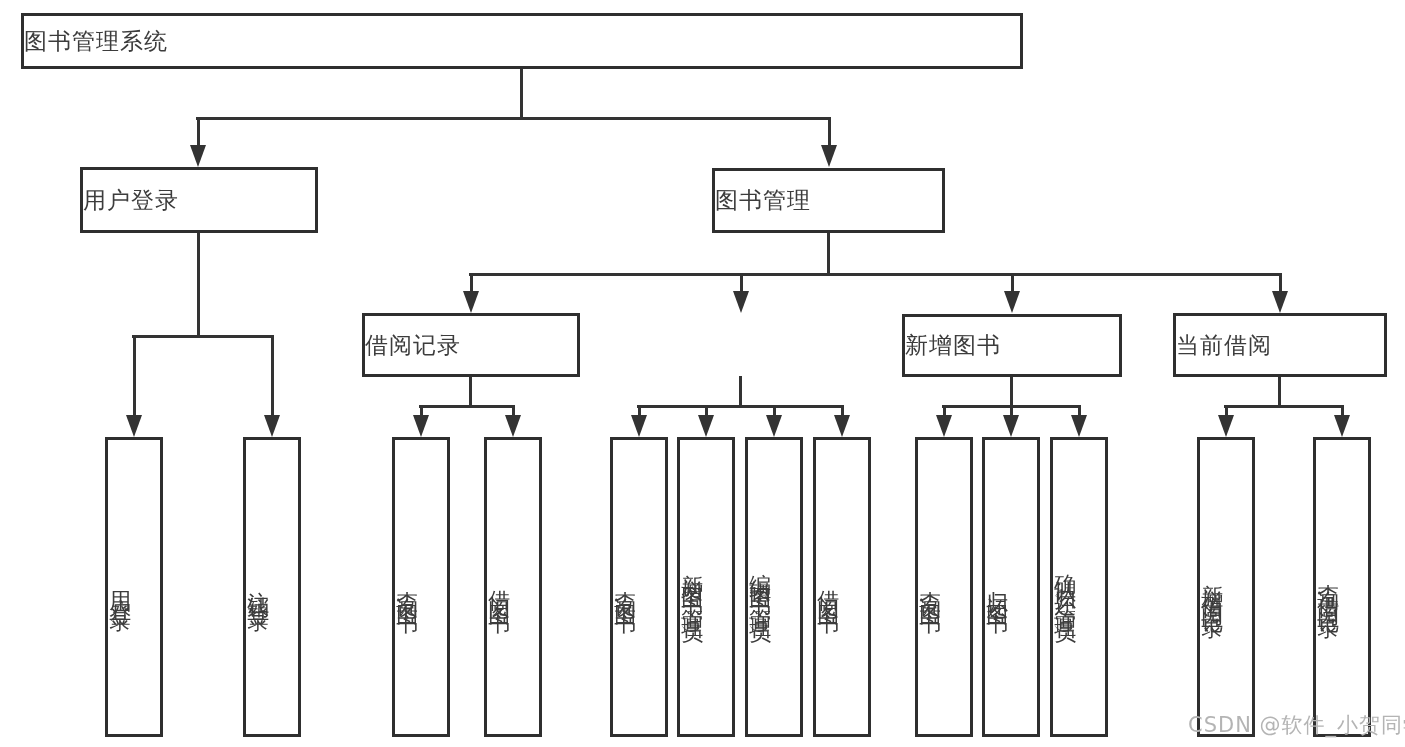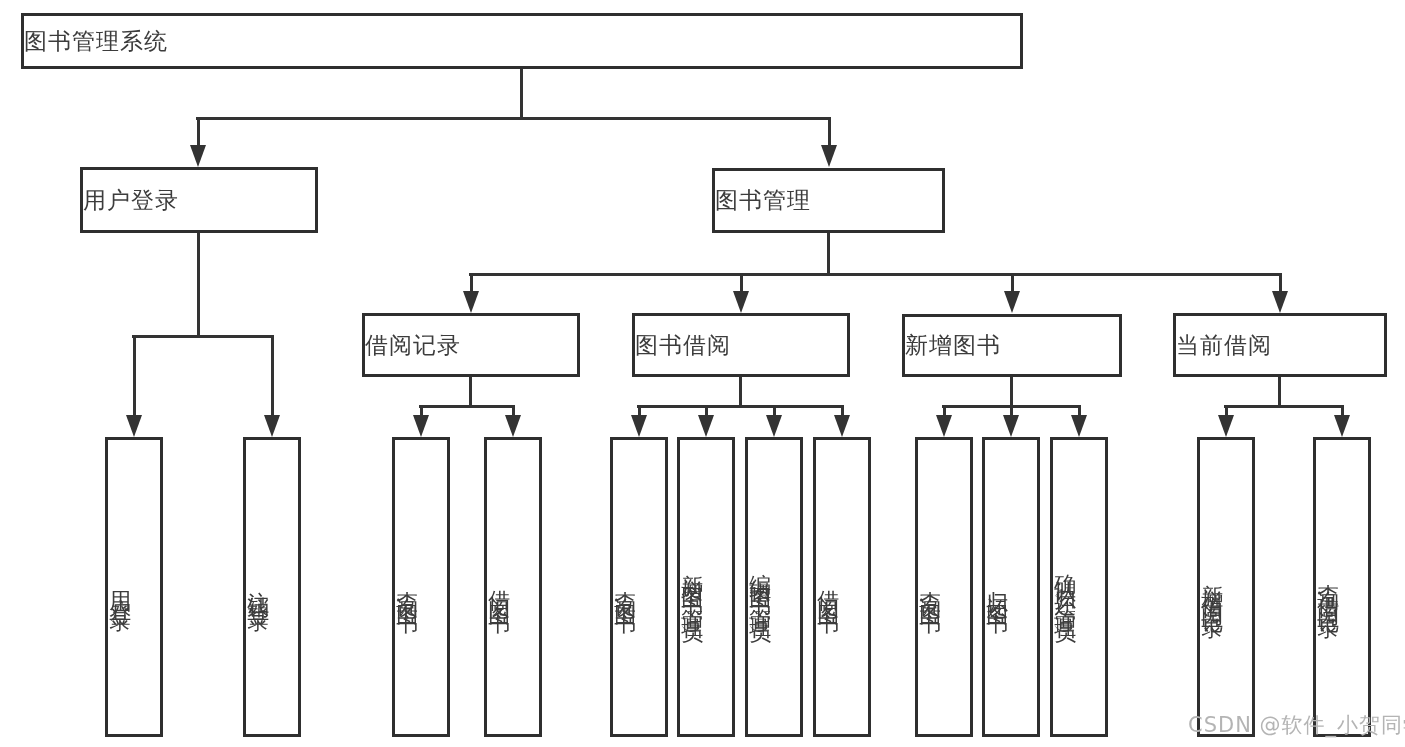--- a/index.html
+++ b/index.html
@@ -44,23 +44,20 @@
 
   <div class="box" style="left:80px;top:167px;width:238px;height:66px;">
     <span>用户登录</span>
   </div>
   <div class="box" style="left:712px;top:168px;width:233px;height:65px;">
     <span>图书管理</span>
   </div>
 
   <div class="box" style="left:362px;top:313px;width:218px;height:64px;">
     <span>借阅记录</span>
-  </div>
-  <div class="box" style="left:632px;top:313px;width:218px;height:64px;">
-    <span>图书借阅</span>
   </div>
   <div class="box" style="left:902px;top:314px;width:220px;height:63px;">
     <span>新增图书</span>
   </div>
   <div class="box" style="left:1173px;top:313px;width:214px;height:64px;">
     <span>当前借阅</span>
   </div>
 
   <div class="box vbox" style="left:105px;top:437px;width:58px;height:300px;">
     <span class="vtxt">用户登录</span>

